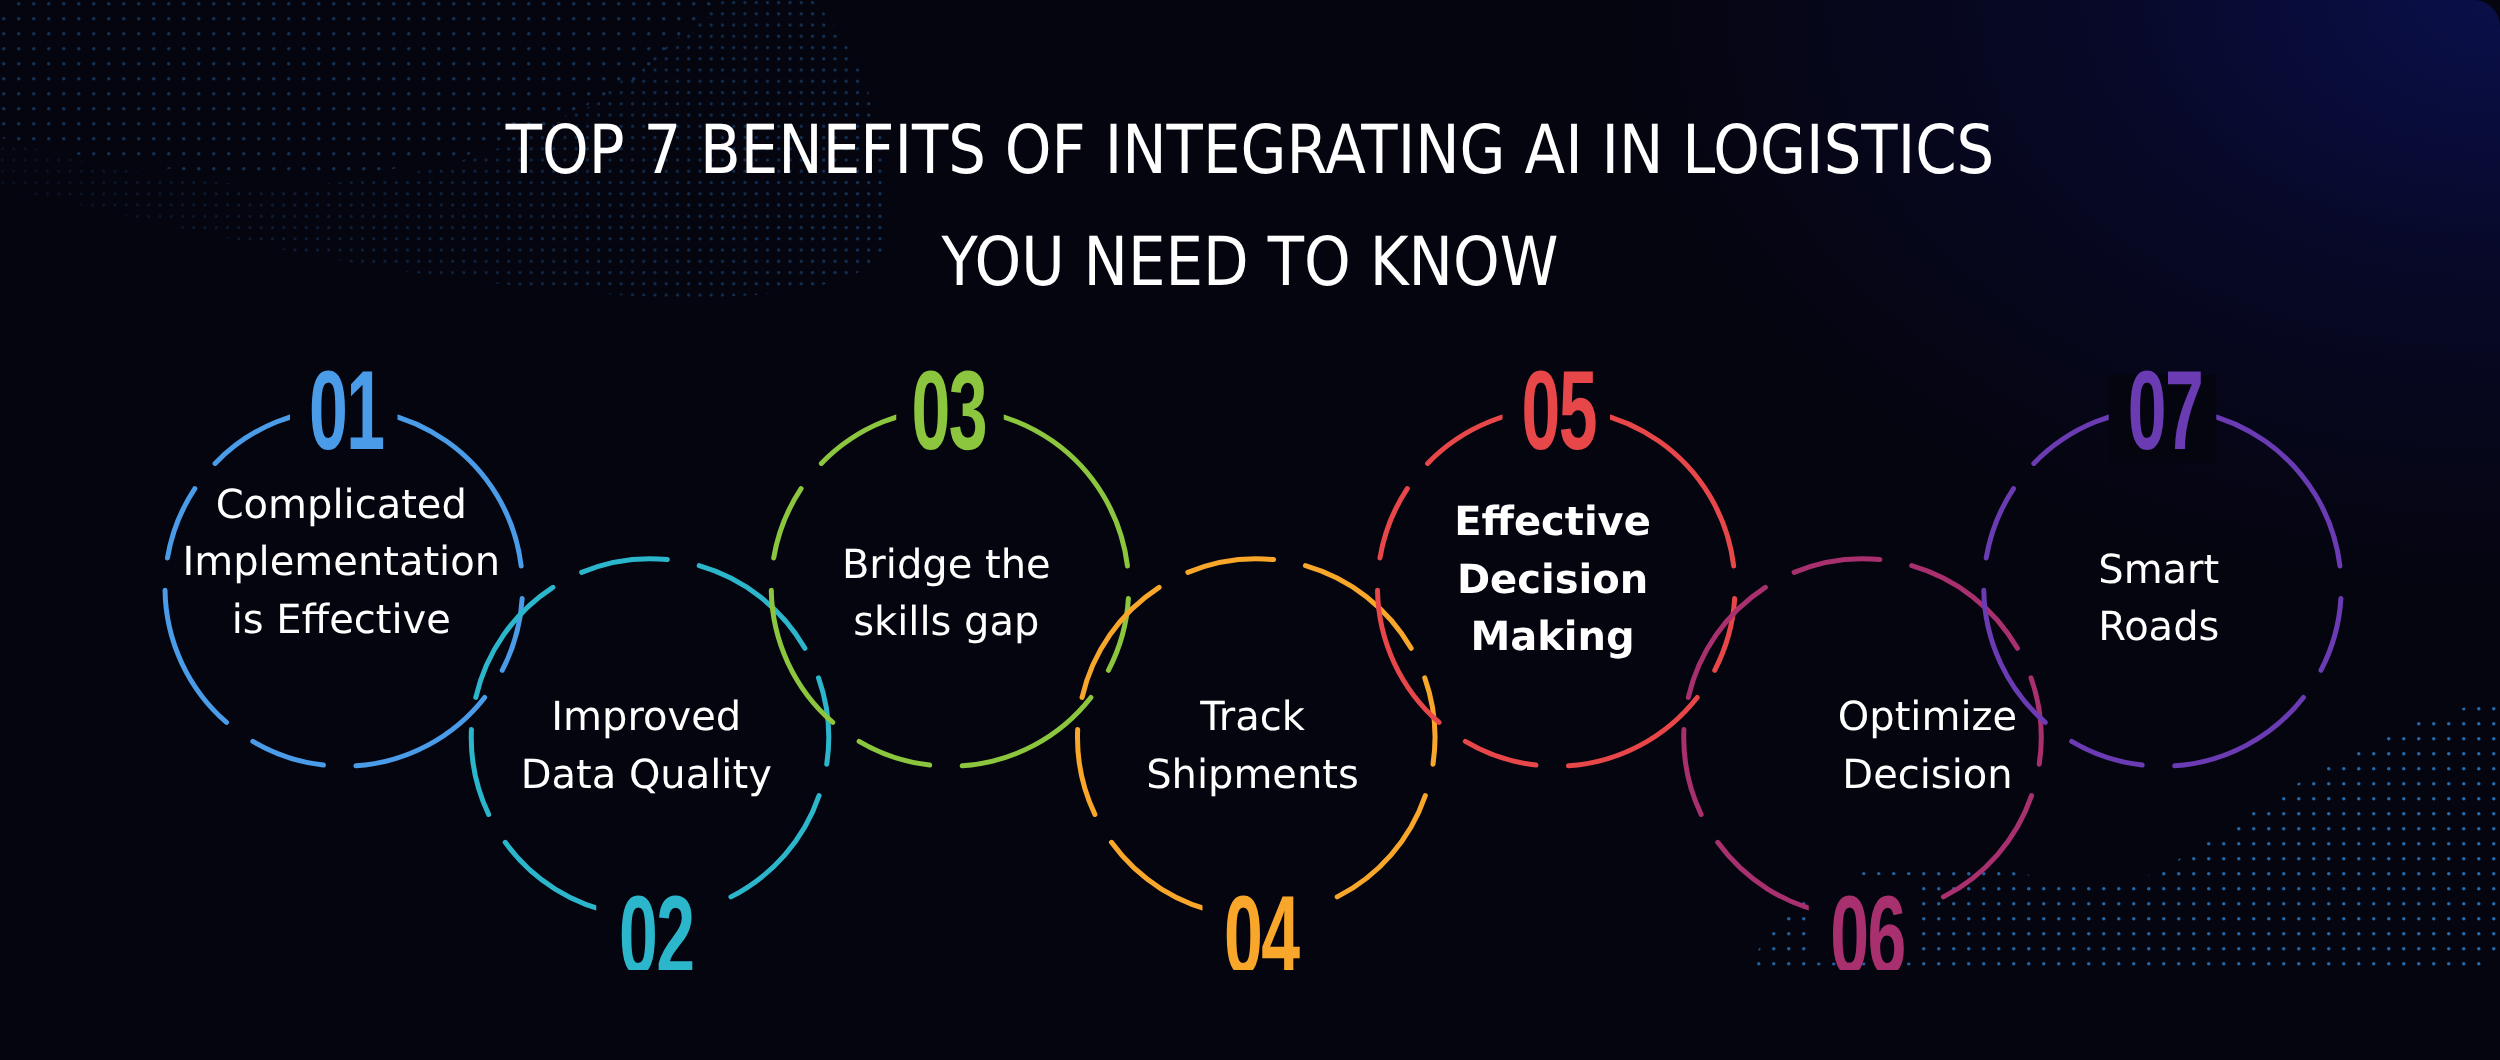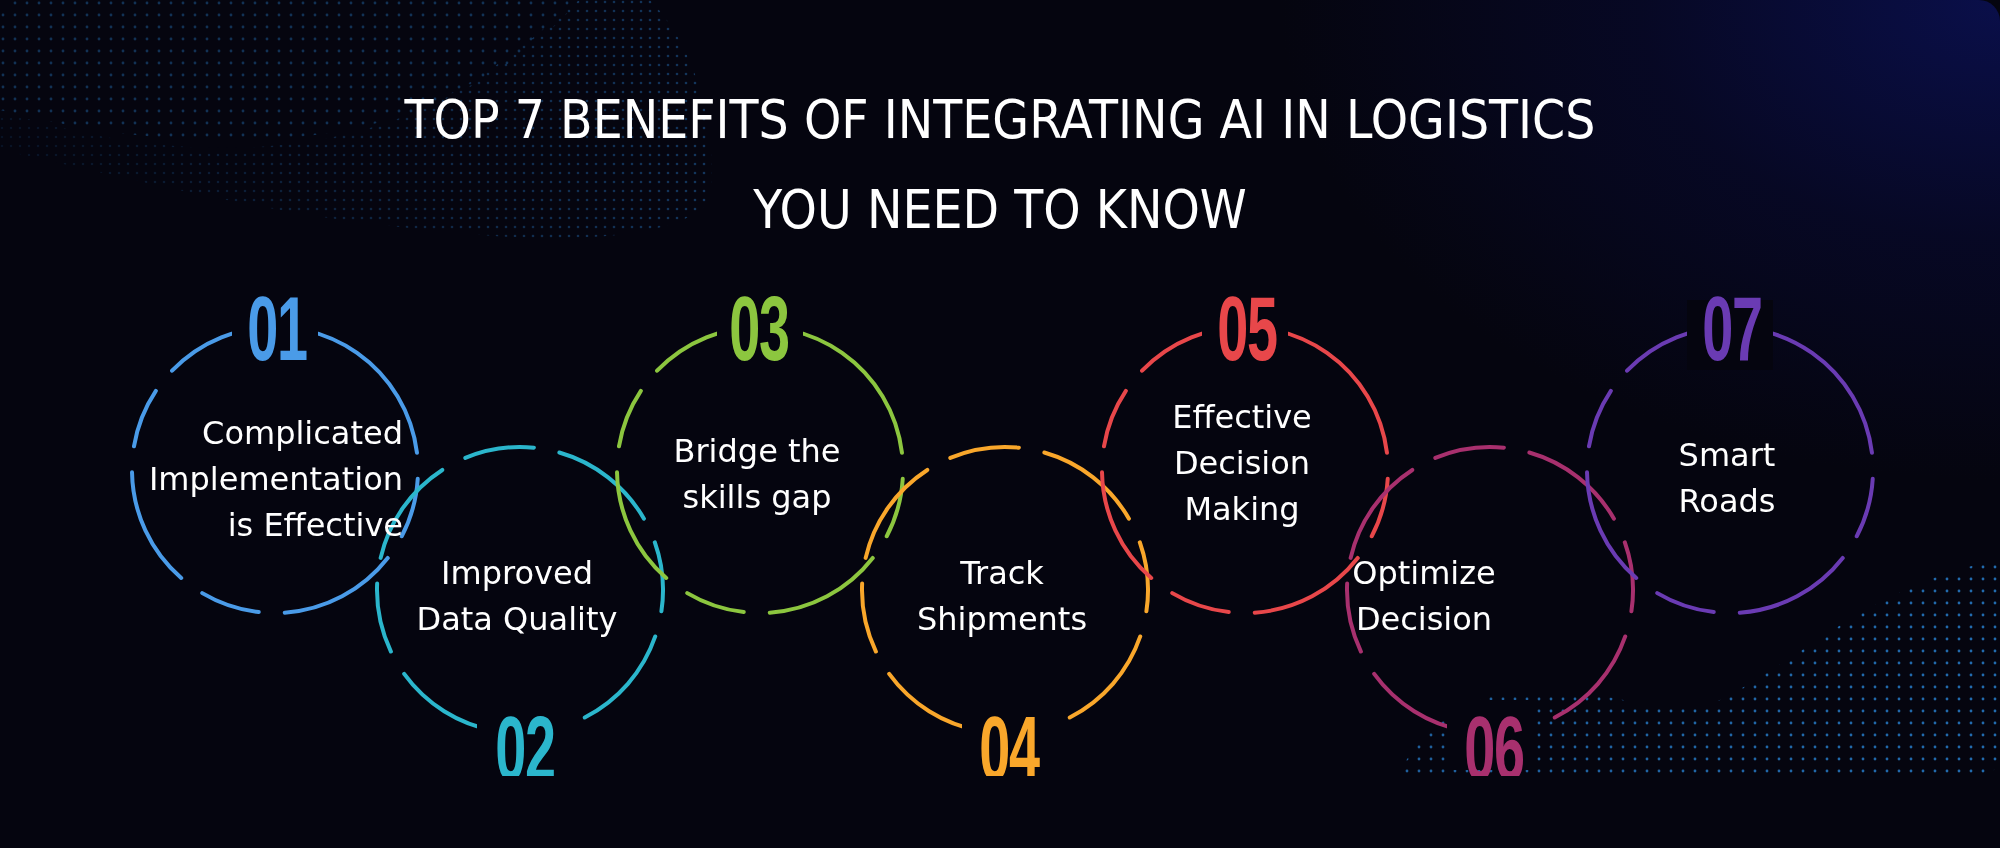--- a/index.html
+++ b/index.html
@@ -77,43 +77,43 @@
   </svg>
 
   <div class="num" style="left:177px;top:284px;color:#4a9be8;">01</div>
   <div class="num" style="left:425px;top:704px;color:#2bb6cc;">02</div>
   <div class="num" style="left:659px;top:284px;color:#8cc63f;">03</div>
   <div class="num" style="left:909px;top:704px;color:#f9a72b;">04</div>
   <div class="num" style="left:1147px;top:284px;color:#e8474a;">05</div>
   <div class="num" style="left:1394px;top:704px;color:#a8306e;">06</div>
   <div class="num" style="left:1632px;top:284px;color:#6a3bb3;">07</div>
 
-  <div class="label" style="left:143px;top:410px;text-align:right;">
+  <div class="label" style="left:143px;top:380px;">
     <div>Complicated</div>
     <div>Implementation</div>
     <div>is Effective</div>
   </div>
   <div class="label" style="left:387px;top:550px;">
     <div>Improved</div>
     <div>Data Quality</div>
   </div>
   <div class="label" style="left:627px;top:416px;margin-top:12px;">
     <div>Bridge the</div>
     <div>skills gap</div>
   </div>
   <div class="label" style="left:872px;top:550px;">
     <div>Track</div>
     <div>Shipments</div>
   </div>
-  <div class="label" style="left:1112px;top:394px;">
+  <div class="label" style="left:1112px;top:394px;font-weight:bold;">
     <div>Effective</div>
     <div>Decision</div>
     <div>Making</div>
   </div>
-  <div class="label" style="left:1294px;top:550px;text-align:center;">
+  <div class="label" style="left:1412px;top:550px;text-align:center;">
     <div>Optimize</div>
     <div>Decision</div>
   </div>
   <div class="label" style="left:1597px;top:432px;">
     <div>Smart</div>
     <div>Roads</div>
   </div>
 
 </div>
 

